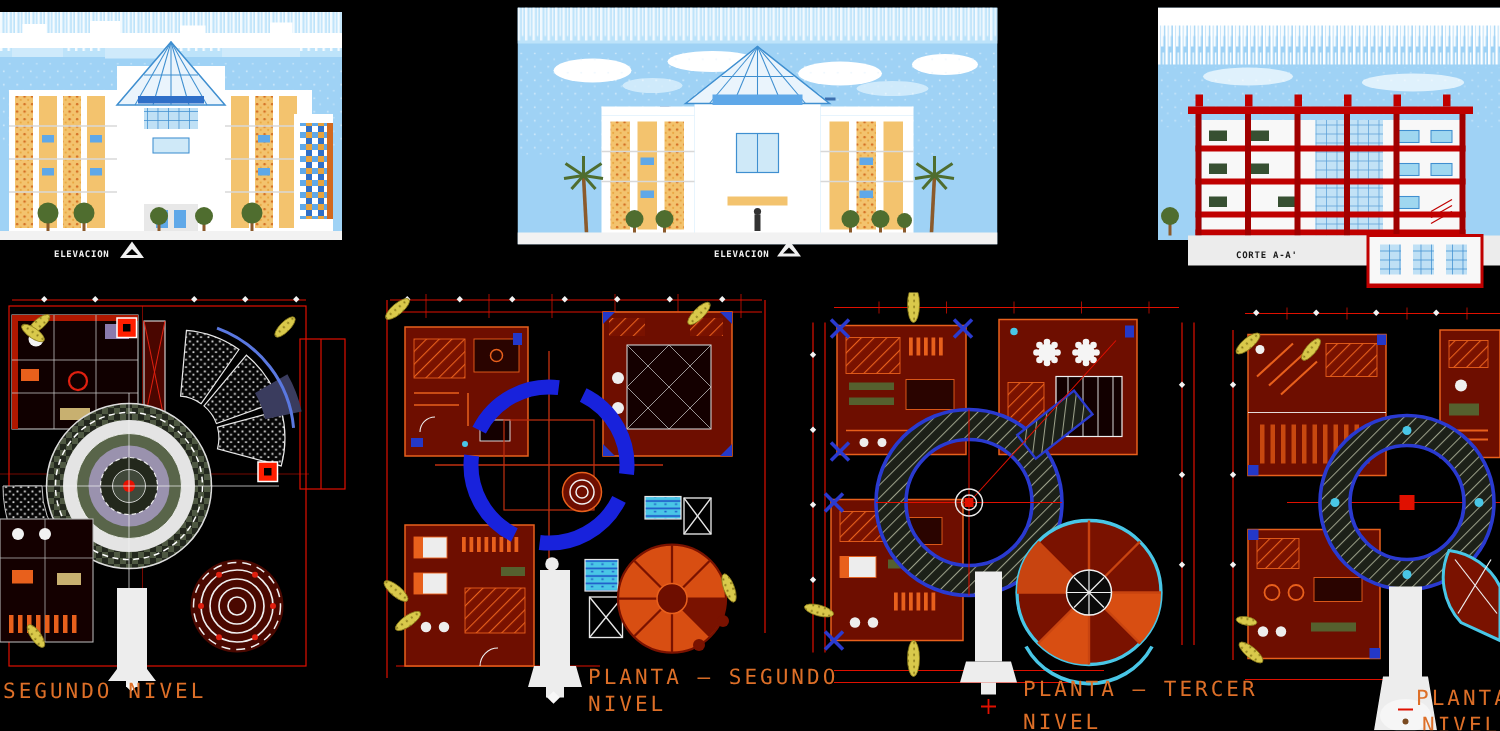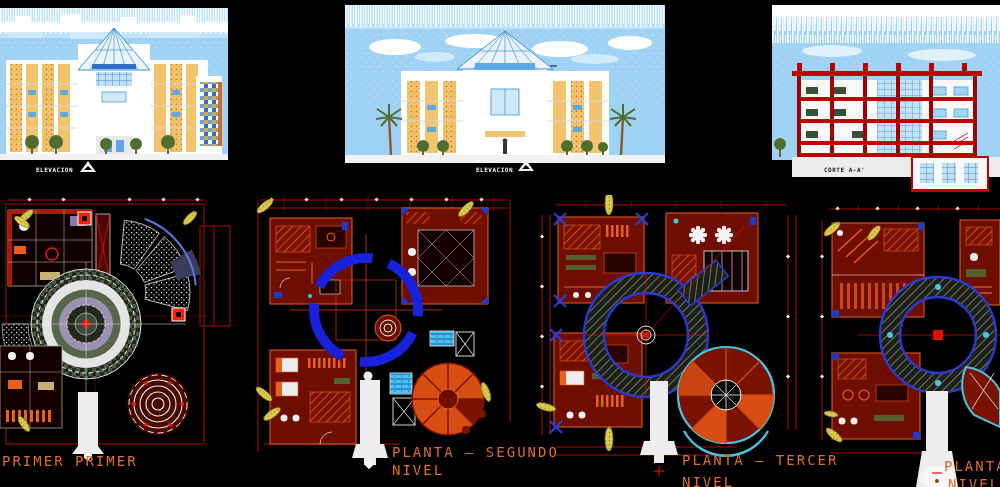--- a/index.html
+++ b/index.html
@@ -423,21 +423,21 @@
       <rect x="84" y="256" width="8" height="6" fill="#EDEDED"></rect>
       <rect x="85" y="259" width="5" height="5" fill="#F8F8F8" transform="rotate(45 87.5 261.5)"></rect>
     </g>
     <g>
       <ellipse cx="26" cy="20" rx="9" ry="3.4" fill="url(#pLeaf)" stroke="#8A7A1A" stroke-width="0.5" transform="rotate(-40 26 20)"></ellipse>
       <ellipse cx="22" cy="26" rx="9" ry="3.4" fill="url(#pLeaf)" stroke="#8A7A1A" stroke-width="0.5" transform="rotate(35 22 26)"></ellipse>
       <ellipse cx="190" cy="22" rx="9" ry="3.4" fill="url(#pLeaf)" stroke="#8A7A1A" stroke-width="0.5" transform="rotate(-45 190 22)"></ellipse>
       <ellipse cx="24" cy="228" rx="9" ry="3.4" fill="url(#pLeaf)" stroke="#8A7A1A" stroke-width="0.5" transform="rotate(55 24 228)"></ellipse>
     </g>
   </svg>
-  <div class="plan-label" style="left:2px;top:453px">PRIMER PRIMER</div>
+  <div class="plan-label" style="left:2px;top:453px">SEGUNDO NIVEL</div>
 
   <svg class="panel" style="left:250px;top:192px" width="268" height="278" viewBox="0 0 268 278">
     <g stroke="#E01000" stroke-width="0.8" fill="none">
       <line x1="10" y1="8" x2="258" y2="8"></line>
         <line x1="10" y1="16" x2="258" y2="16"></line>
       <line x1="8" y1="8" x2="8" y2="260"></line>
         <line x1="260" y1="8" x2="260" y2="230"></line>
       <line x1="14" y1="252" x2="150" y2="252"></line>
       <line x1="118" y1="252" x2="118" y2="276" stroke-width="0.6"></line>
       <line x1="34" y1="4" x2="34" y2="20" stroke-width="0.5"></line>

